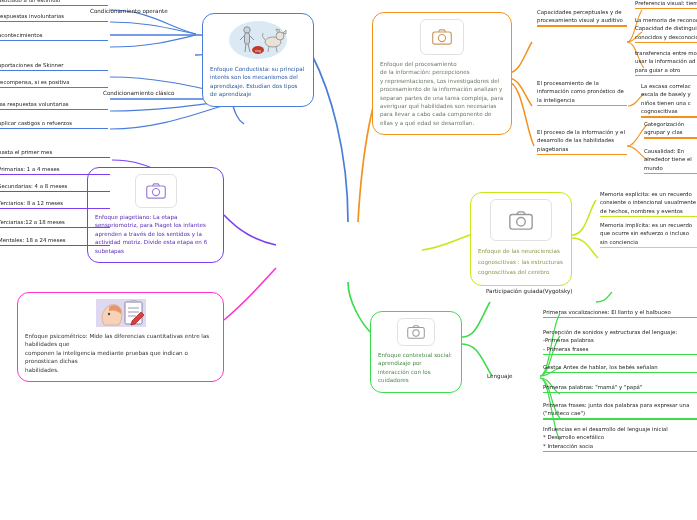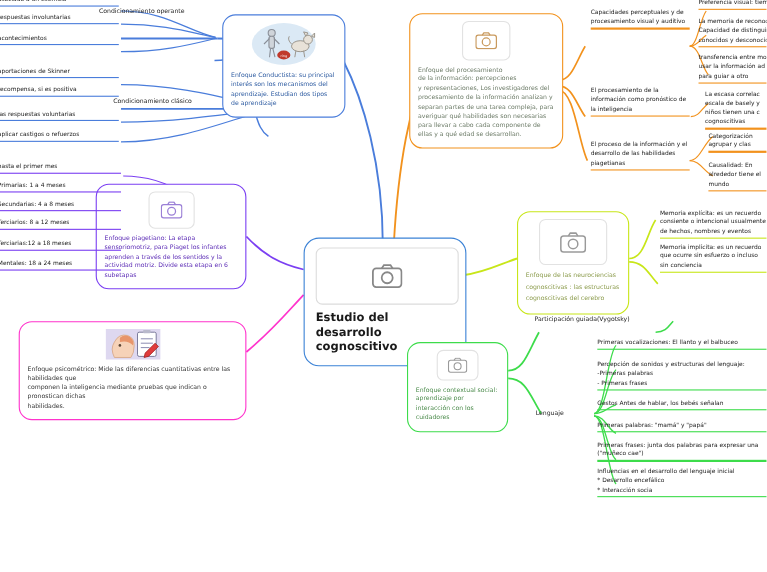--- a/index.html
+++ b/index.html
@@ -83,30 +83,20 @@
     <path d="M462 344 C 478 344, 482 360, 492 376" stroke="#3ddc4b" stroke-width="1.6" fill="none"></path>
     <path d="M596 302 C 606 302, 608 296, 612 292" stroke="#3ddc4b" stroke-width="1.4" fill="none"></path>
     <path d="M540 376 C 550 376, 552 322, 560 314" stroke="#3ddc4b" stroke-width="1.2" fill="none"></path>
     <path d="M540 376 C 550 376, 552 344, 560 336" stroke="#3ddc4b" stroke-width="1.2" fill="none"></path>
     <path d="M540 376 C 550 376, 552 370, 560 368" stroke="#3ddc4b" stroke-width="1.2" fill="none"></path>
     <path d="M540 378 C 550 378, 552 390, 560 394" stroke="#3ddc4b" stroke-width="1.2" fill="none"></path>
     <path d="M540 378 C 550 378, 552 412, 560 418" stroke="#3ddc4b" stroke-width="1.2" fill="none"></path>
     <path d="M540 378 C 550 378, 552 430, 560 440" stroke="#3ddc4b" stroke-width="1.2" fill="none"></path>
   </svg>
 
-  <div class="node central" style="left:276px;top:216px;width:148px;">
-    <div class="thumb">
-      <svg width="28" height="22" viewBox="0 0 28 22">
-          <rect x="1" y="4" width="26" height="17" rx="3" fill="none" stroke="#888" stroke-width="1.6"></rect>
-          <path d="M9 4 L11 1 L17 1 L19 4" fill="none" stroke="#888" stroke-width="1.6"></path>
-          <circle cx="14" cy="12.5" r="5" fill="none" stroke="#888" stroke-width="1.6"></circle>
-        </svg>
-    </div>
-    <div class="ctitle">Estudio del desarrollo cognoscitivo</div>
-  </div>
 
   <div class="node topic" style="left:202px;top:13px;width:112px;border:1.4px solid #4a7ddb;">
     <div class="thumb" style="width:60px;height:40px;border:none;">
       <svg width="60" height="40" viewBox="0 0 60 40">
         <ellipse cx="30" cy="20" rx="29" ry="19" fill="#dbe9f5"></ellipse>
         <g stroke="#8a8f98" stroke-width="1" fill="#cfd4da">
           <circle cx="19" cy="10" r="3.2"></circle>
             <rect x="16.5" y="13" width="5" height="11" rx="2"></rect>
           <line x1="17" y1="15" x2="12" y2="20"></line>
             <line x1="21" y1="15" x2="26" y2="20"></line>

